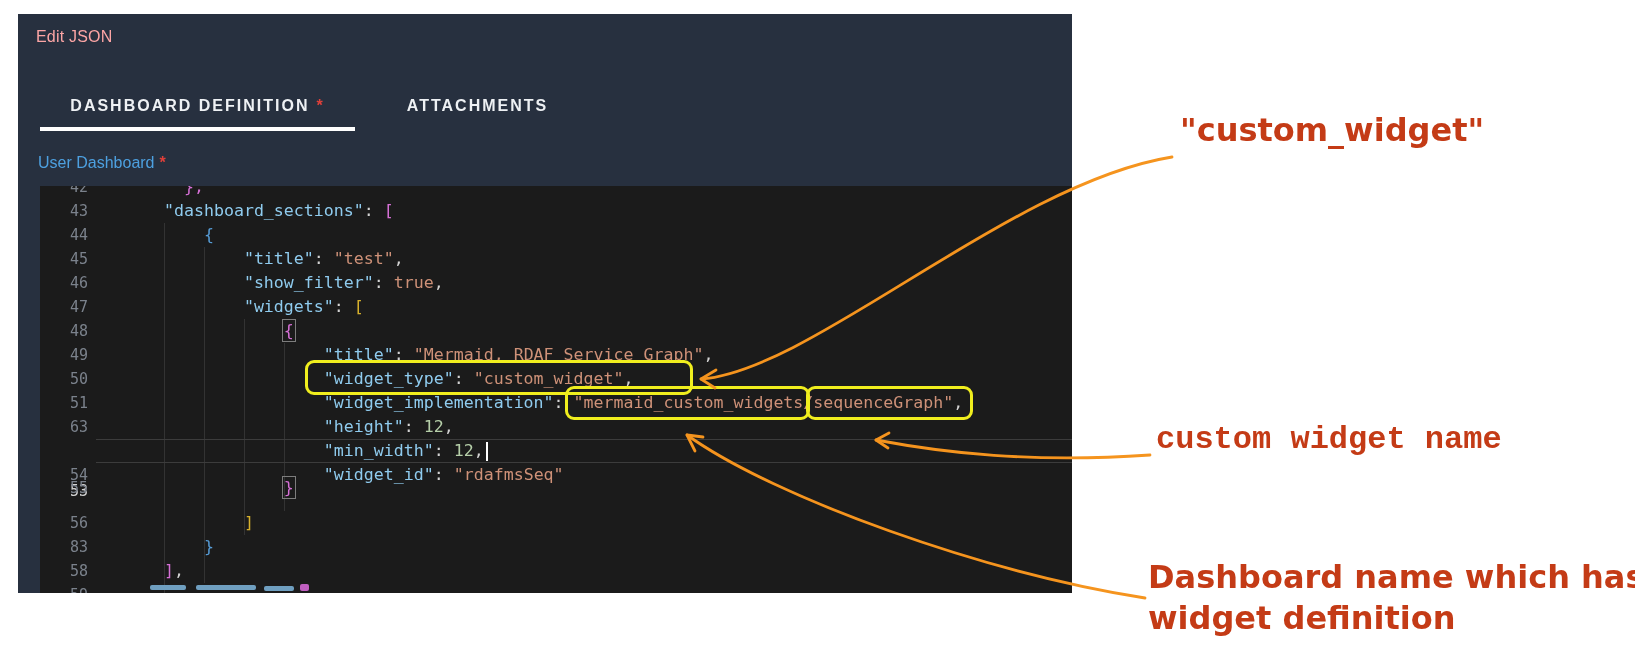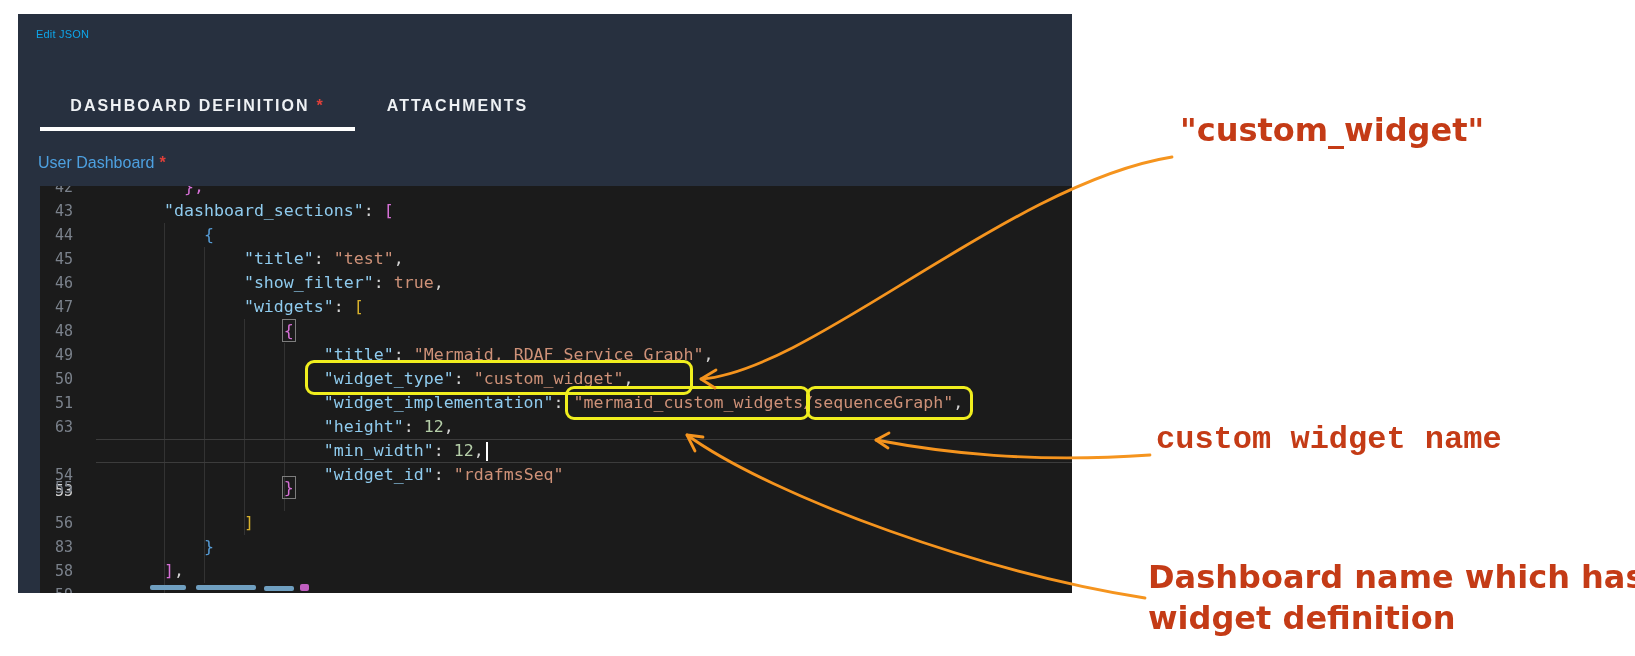--- a/index.html
+++ b/index.html
@@ -12,36 +12,36 @@
     --guide:#333333; --current_line_border:#3c3c3c;
     --highlight_yellow:#f0ee1e; --arrow_orange:#f5941e;
     --annotation_red:#c43b16; --cursor:#ffffff; --match_box:#7d7d7d;
   }
   html,body{margin:0;padding:0;background:var(--page_bg);}
   #stage{position:relative;width:1635px;height:656px;background:var(--page_bg);overflow:hidden;
          font-family:"Liberation Sans",sans-serif;}
 
   
   .panel{position:absolute;left:18px;top:14px;width:1054px;height:579px;background:var(--panel_bg);}
-  .dialog-title{position:absolute;left:18px;top:14px;font-size:11px;font-weight:500;color:#0ea5e9;letter-spacing:.2px;}
-  .tabs{position:absolute;left:22px;top:64px;height:64px;display:flex;}
+  .dialog-title{position:absolute;left:18px;top:14px;font-size:16px;font-weight:500;color:#fca5a5;letter-spacing:.2px;}
+  .tabs{position:absolute;left:22px;top:64px;height:64px;display:flex;gap:20px;}
   .tab{height:56px;display:flex;align-items:center;justify-content:center;
        font-size:16px;font-weight:700;letter-spacing:2px;color:var(--tab_text);cursor:pointer;white-space:pre;}
   .tab.t1{width:315px;}
   .tab.t2{width:205px;}
   .req{color:var(--required_red);margin-left:7px;font-weight:700;}
   .tab-underline{position:absolute;left:22px;top:113px;width:315px;height:4px;background:var(--tab_indicator);}
   .field-label{position:absolute;left:20px;top:140px;font-size:16px;color:var(--field_label_blue);}
   .field-label .req{margin-left:5px;}
 
   
   .editor{position:absolute;left:40px;top:186px;width:1032px;height:407px;background:var(--editor_bg);
           overflow:hidden;font-family:"DejaVu Sans Mono",monospace;}
   .code-row{position:absolute;left:0;height:24px;line-height:24px;white-space:pre;font-size:16.6px;width:100%;}
-  .gutter-num{display:inline-block;width:48px;text-align:center;color:var(--gutter);font-size:15px;vertical-align:top;}
+  .gutter-num{display:inline-block;width:48px;text-align:right;color:var(--gutter);font-size:15px;vertical-align:top;}
   .code-row.current .gutter-num{color:var(--gutter_current);margin-top:40px;}
   .code-text{display:inline-block;margin-left:36px;vertical-align:top;}
   .tk-key{color:var(--code_key);} .tk-str{color:var(--code_str);} .tk-num{color:var(--code_num);}
   .tk-pun{color:var(--code_pun);} .tk-orchid{color:var(--bracket_orchid);}
   .tk-blue{color:var(--bracket_blue);} .tk-gold{color:var(--bracket_gold);}
   .tk-match{outline:1px solid var(--match_box);outline-offset:1px;}
 
   .guide{position:absolute;width:1px;background:var(--guide);}
   .cl-border{position:absolute;left:96px;width:976px;height:1px;background:var(--current_line_border);}
   .cursor{position:absolute;left:486px;top:442px;width:2px;height:19px;background:var(--cursor);}

